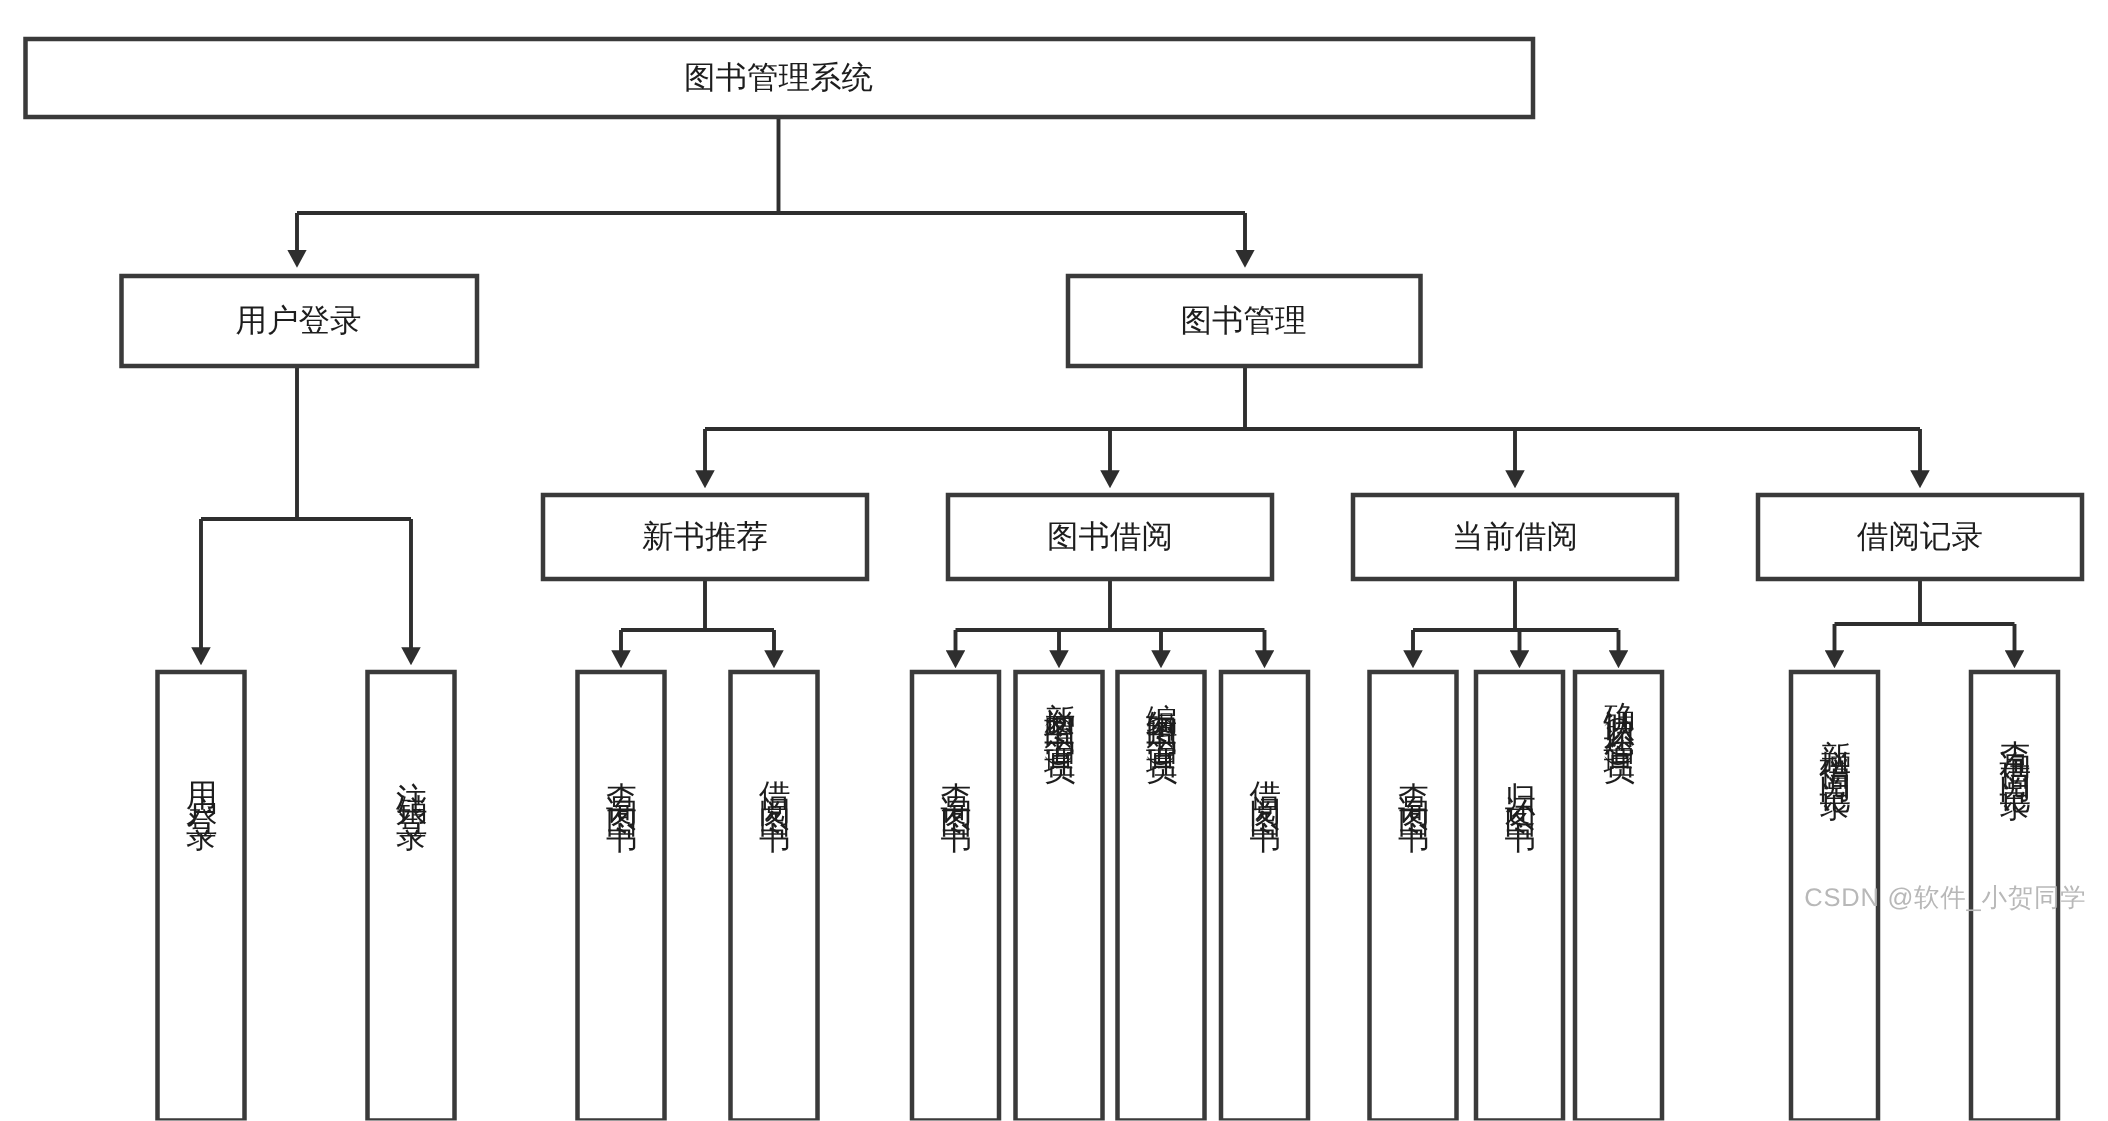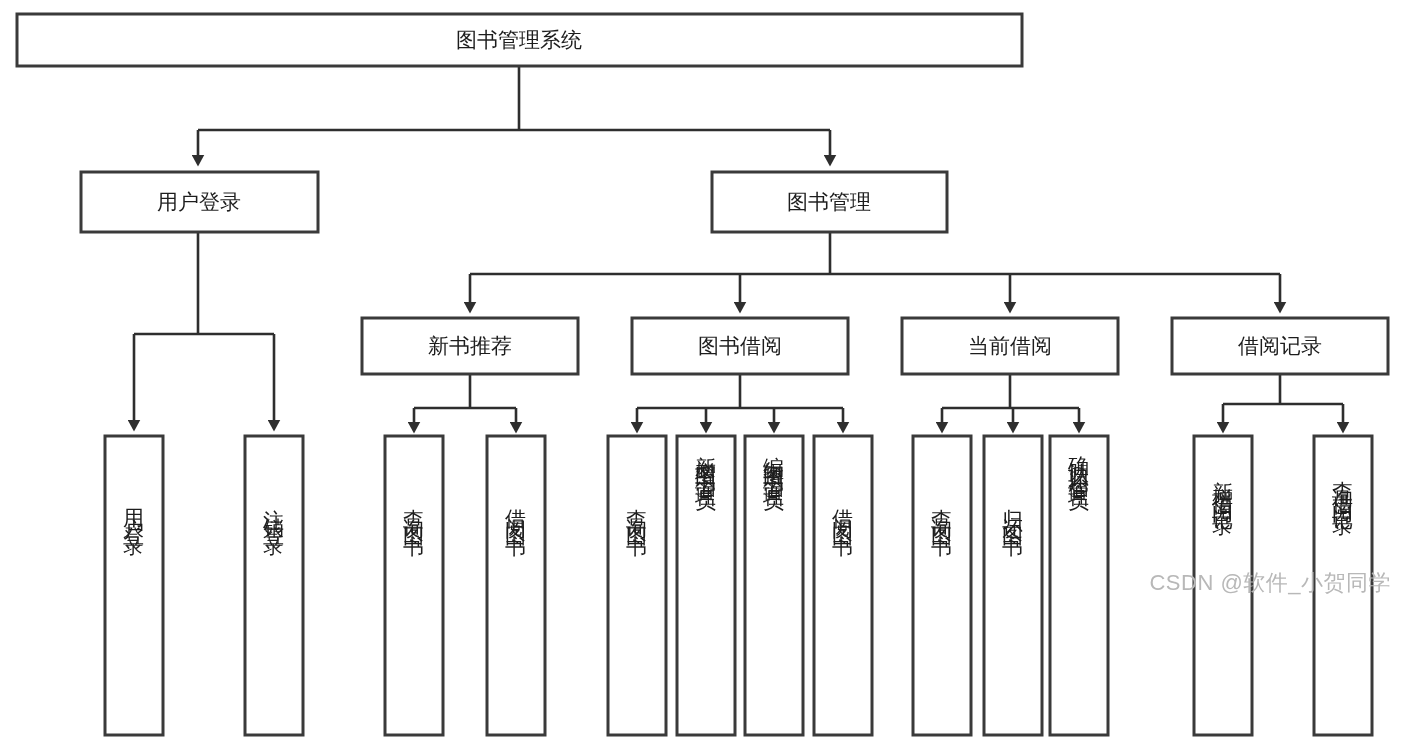--- a/index.html
+++ b/index.html
@@ -9,21 +9,21 @@
   }
   body {
     width: 1405px;
     height: 747px;
     font-family: "Liberation Sans", "DejaVu Sans", sans-serif;
     overflow: hidden;
     position: relative;
   }
   #diagram-root {
     position: absolute;
-    top: 0;
+    top: 12px;
     left: 0;
     width: 1405px;
     height: 603px;
   }
   svg.flow {
     display: block;
     width: 1405px;
     height: 747px;
   }
   .box-rect {
@@ -54,21 +54,21 @@
     font-size: 21px;
     fill: #1d1d1d;
     text-anchor: middle;
     white-space: pre;
   }
   .watermark {
     position: absolute;
     right: 14px;
     bottom: 5px;
     font-family: "Liberation Sans", "DejaVu Sans", sans-serif;
-    font-size: 22px;
+    font-size: 17px;
     color: #b8b8b8;
     letter-spacing: 0.5px;
     user-select: none;
     pointer-events: none;
   }
 </style>
 </head>
 <body>
 
 <div id="diagram-root">

